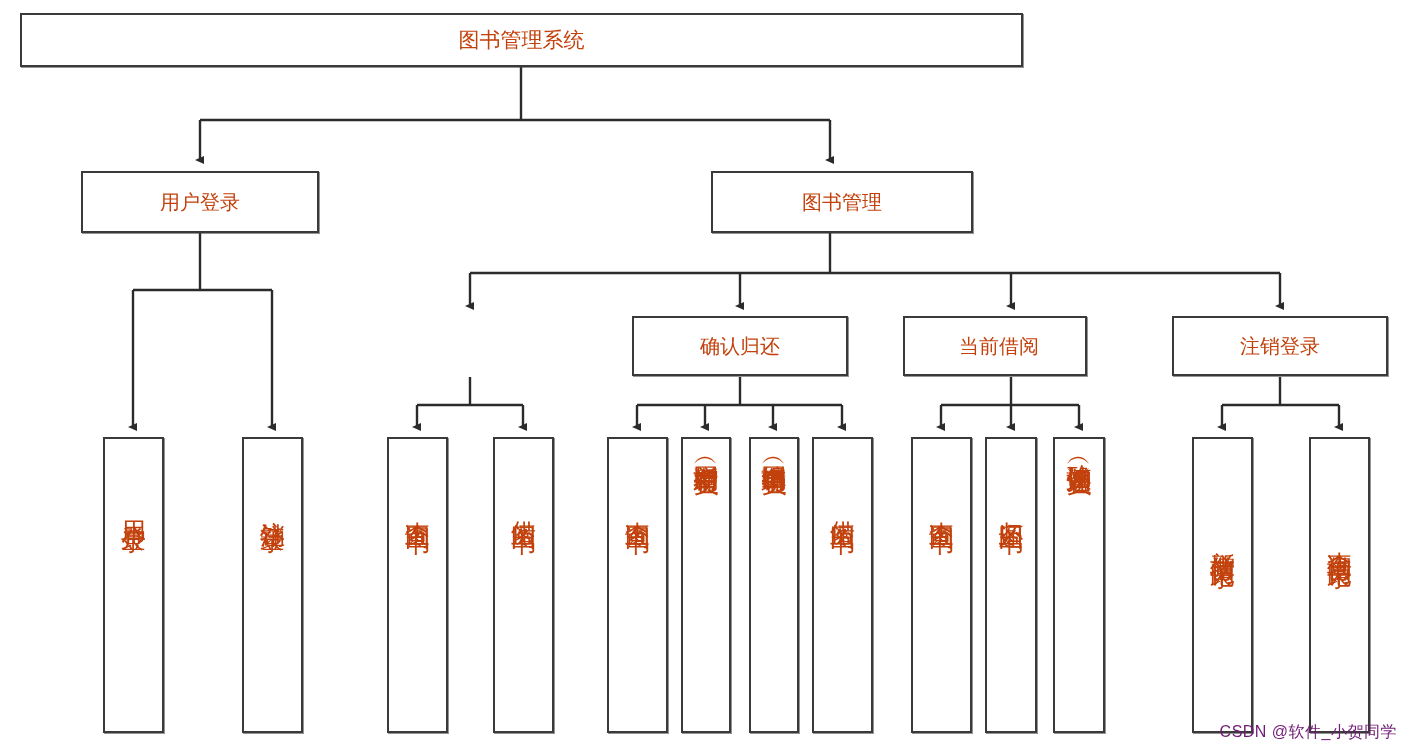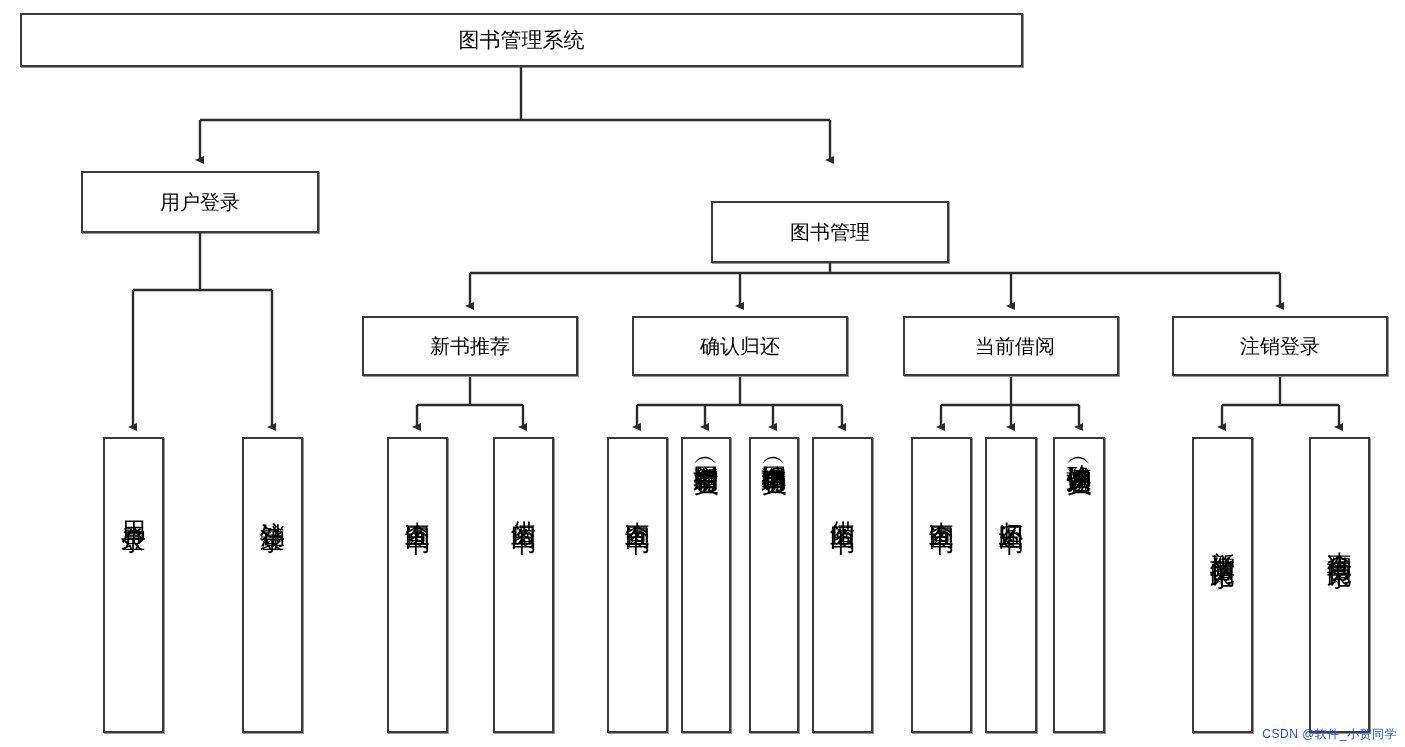--- a/index.html
+++ b/index.html
@@ -34,38 +34,38 @@
     display: flex;
     align-items: center;
     justify-content: center;
     color: #1a1a1a;
     box-shadow: 1px 1px 0 rgba(60,60,60,0.55);
   }
   .node .label {
     display: block;
     text-align: center;
     line-height: 1.15;
-    color: #000000;
+    color: #c2410c;
   }
   
   .node.root { left: 20px; top: 13px; width: 1003px; height: 54px; }
   .node.root .label { font-size: 21px; }
 
   
   .node.l2 { height: 62px; }
   .node.l2 .label { font-size: 20px; }
   .node.n-user-login  { left: 81px;  top: 171px; width: 238px; }
-  .node.n-book-mgmt   { left: 711px; top: 171px; width: 238px; margin-top: 30px; }
+  .node.n-book-mgmt   { left: 711px; top: 171px; width: 262px; }
 
   
   .node.l3 { height: 60px; }
   .node.l3 .label { font-size: 20px; }
   .node.n-newbook   { left: 362px;  top: 316px; width: 216px; }
   .node.n-borrow    { left: 632px;  top: 316px; width: 216px; }
-  .node.n-current   { left: 903px;  top: 316px; width: 216px; padding-left: 8px; }
+  .node.n-current   { left: 903px;  top: 316px; width: 184px; padding-left: 8px; }
   .node.n-record    { left: 1172px; top: 316px; width: 216px; }
 
   
   .node.leaf {
     top: 437px;
     height: 296px;
     align-items: flex-start;
     padding-top: 6px;
   }
   .node.leaf .label {
@@ -77,22 +77,22 @@
     white-space: nowrap;
   }
   .node.leaf.tall .label { font-size: 25px; letter-spacing: 1px; }
   .node.leaf.mid .label  { padding-top: 56px; }
   .node.leaf.lowmid .label { padding-top: 86px; }
 
   .watermark {
     position: absolute;
     right: 8px;
     bottom: 4px;
-    font-size: 12px;
-    color: #1d4ed8;
+    font-size: 16px;
+    color: #701a75;
     letter-spacing: 0.5px;
     user-select: none;
   }
 </style>
 </head>
 <body>
 
 <div id="canvas">
 
   <svg class="wires" viewBox="0 0 1405 747" xmlns="http://www.w3.org/2000/svg">
@@ -152,23 +152,20 @@
     <span class="label">图书管理系统</span>
   </div>
 
   <div class="node l2 n-user-login">
     <span class="label">用户登录</span>
   </div>
   <div class="node l2 n-book-mgmt">
     <span class="label">图书管理</span>
   </div>
 
-  <div class="node l3 n-newbook">
-    <span class="label">新书推荐</span>
-  </div>
   <div class="node l3 n-borrow">
     <span class="label">确认归还</span>
   </div>
   <div class="node l3 n-current">
     <span class="label">当前借阅</span>
   </div>
   <div class="node l3 n-record">
     <span class="label">注销登录</span>
   </div>
 

